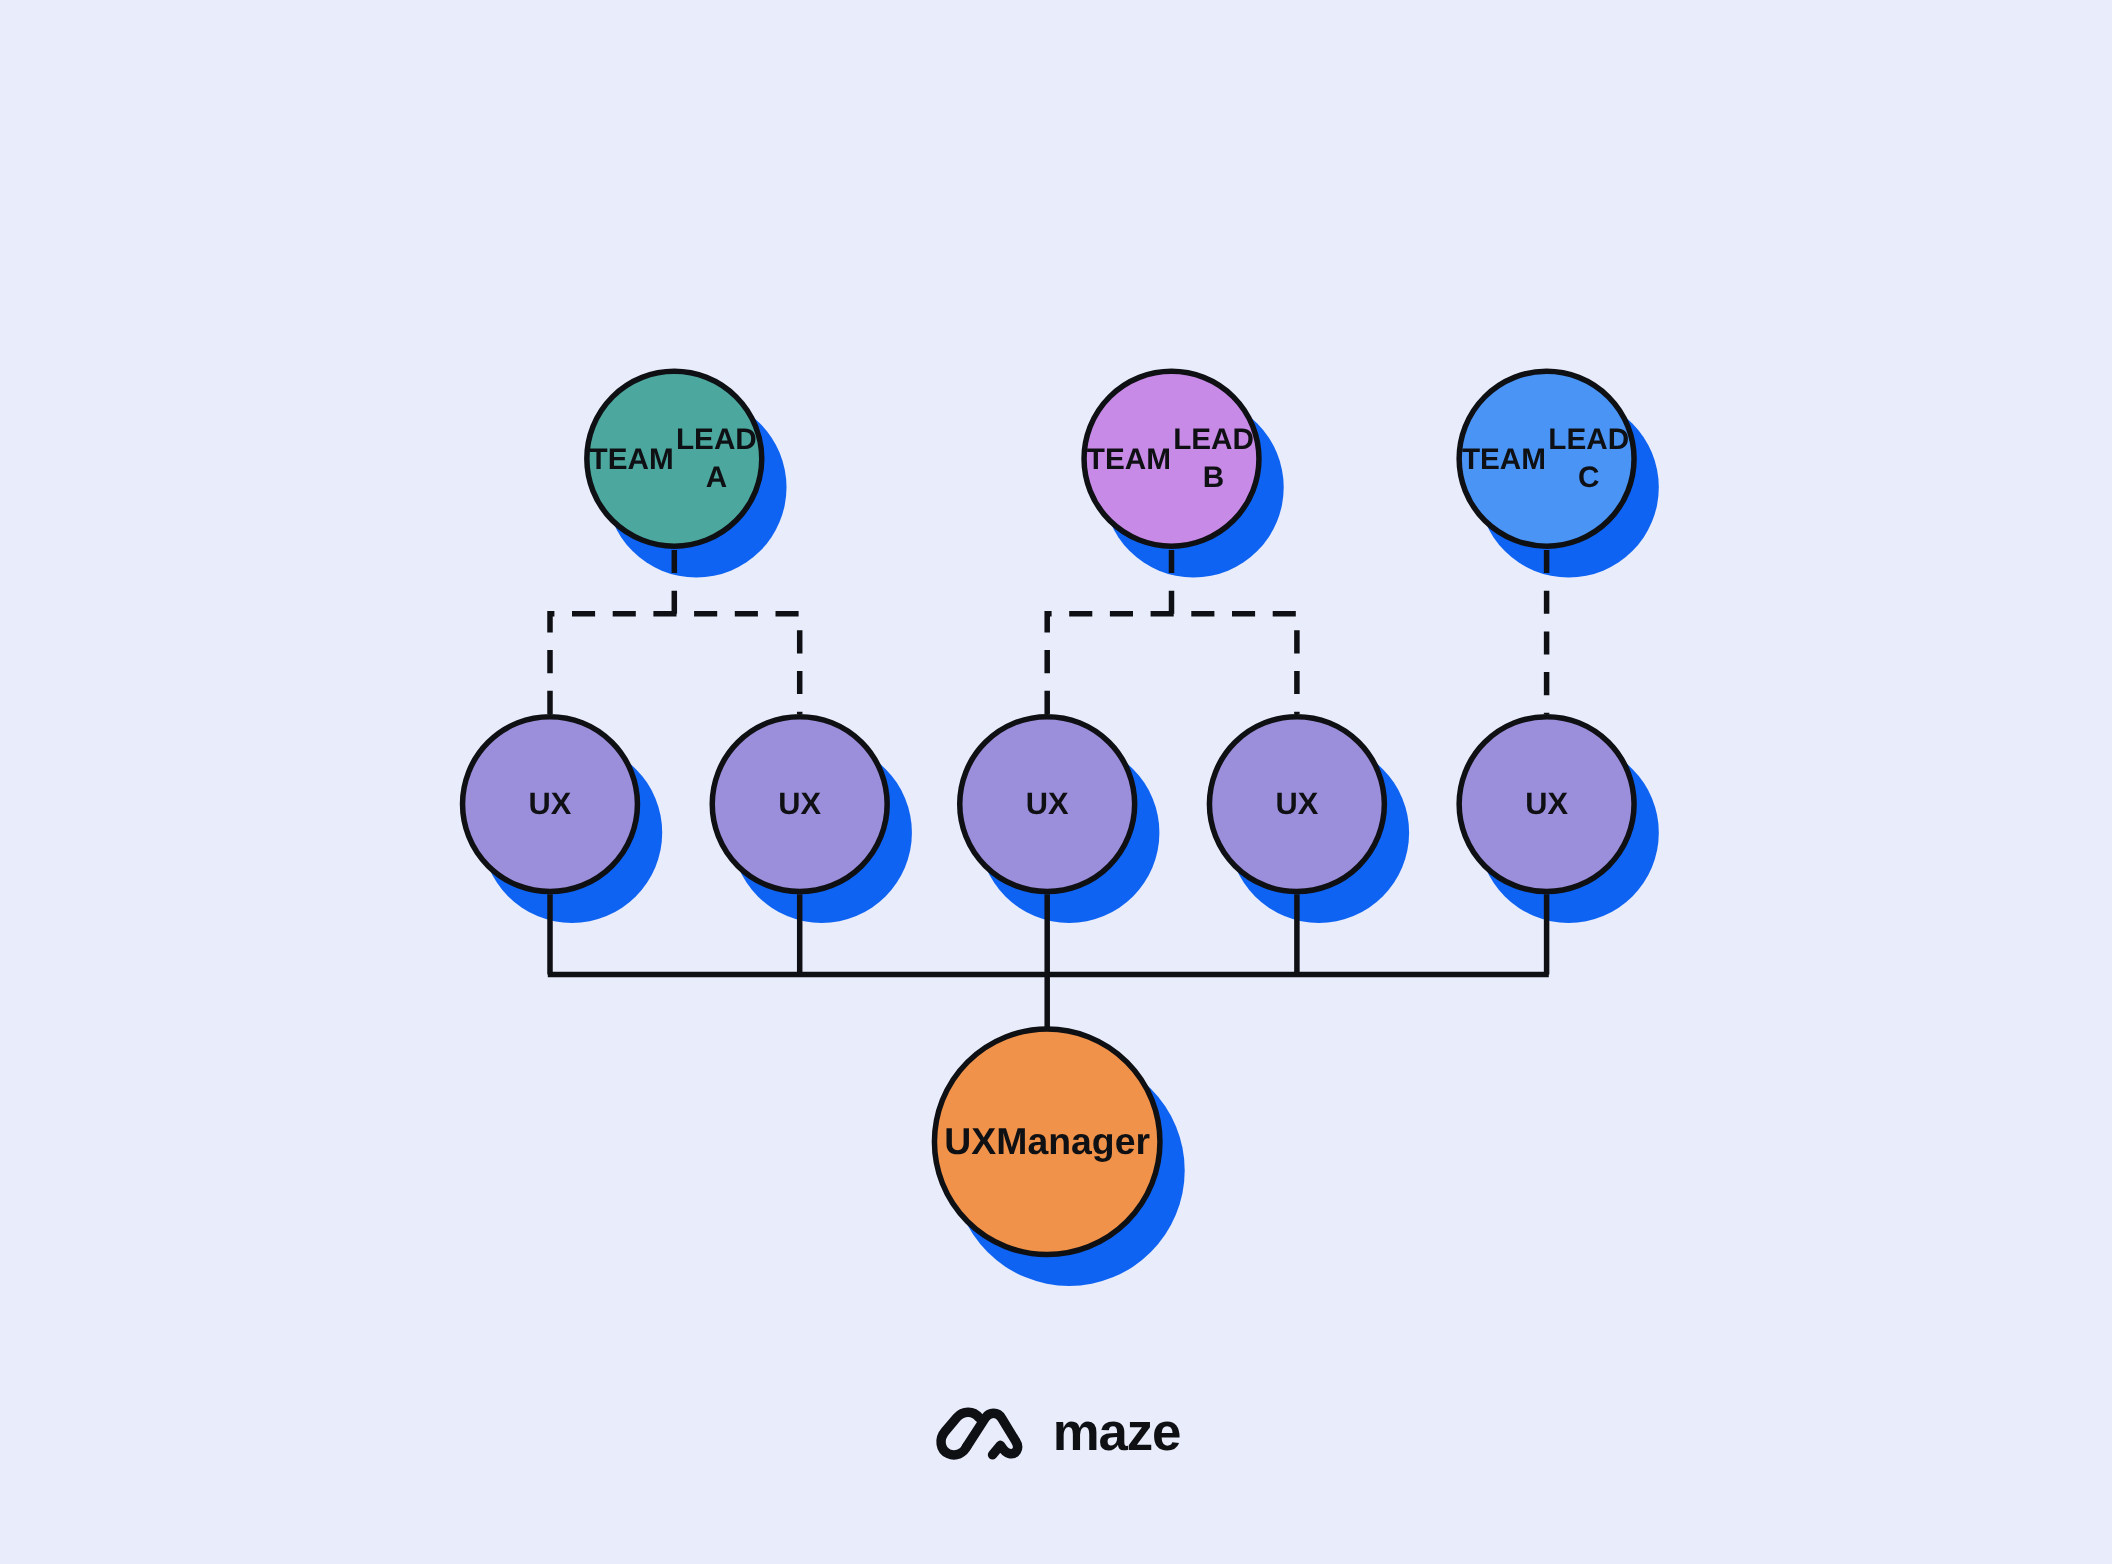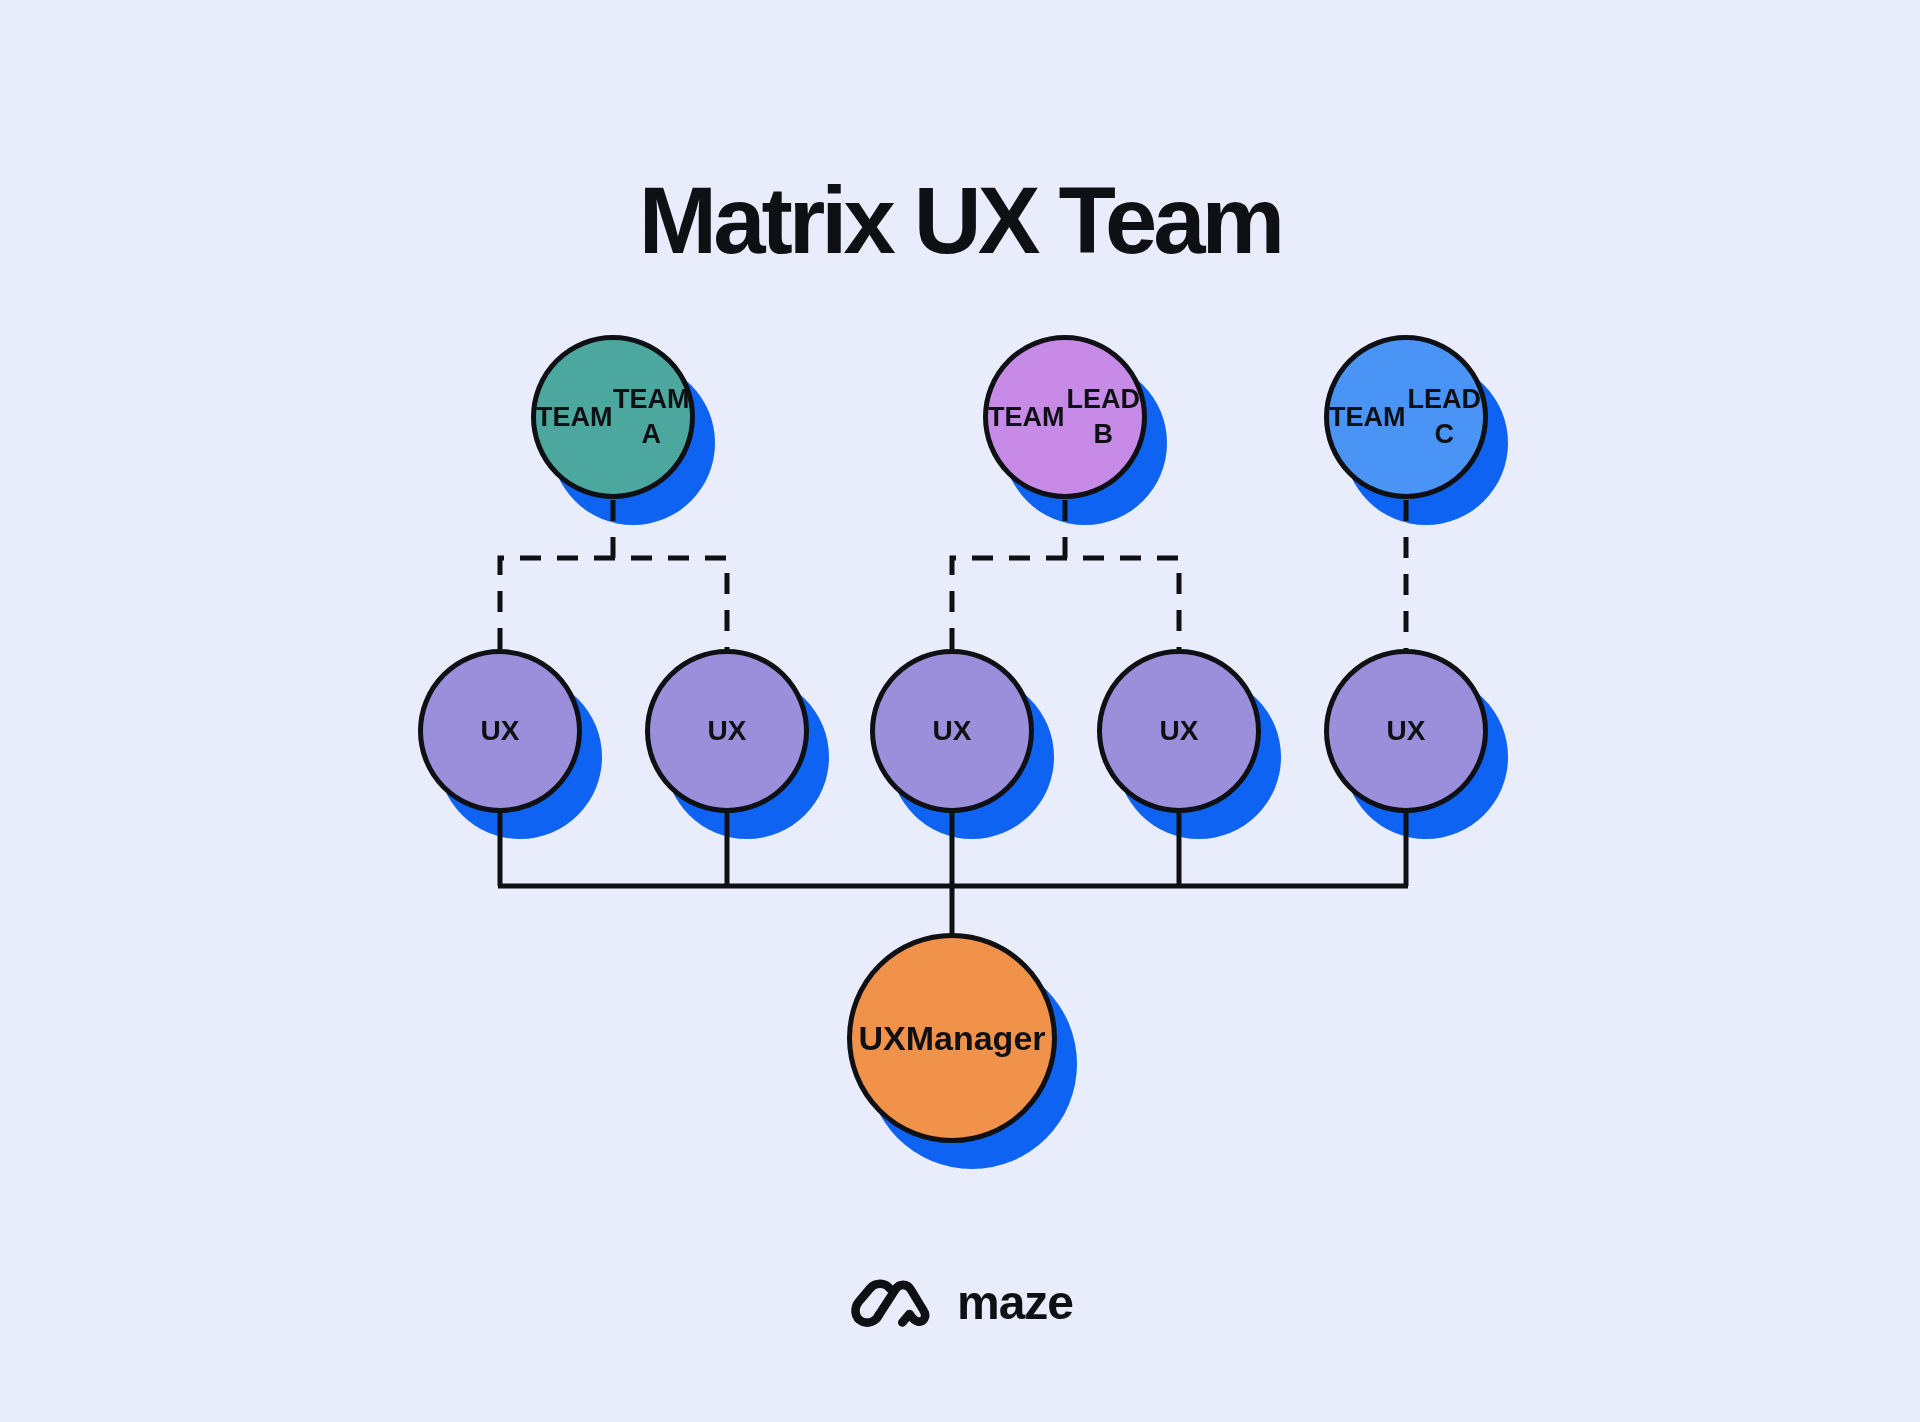--- a/index.html
+++ b/index.html
@@ -113,21 +113,20 @@
     font-weight: bold;
     letter-spacing: -1px;
     color: var(--ink, #0F1014);
   }
 </style>
 </head>
 <body style="--bg: #E8ECFB; --ink: #0F1014; --shadow: #0E63F2;">
 
 <div class="canvas">
 
-  <h1 class="title">Matrix UX Team</h1>
 
   <div>
     <div class="circle shadow pos-lead-a"></div>
     <div class="circle shadow pos-lead-b"></div>
     <div class="circle shadow pos-lead-c"></div>
     <div class="circle shadow pos-ux-1"></div>
     <div class="circle shadow pos-ux-2"></div>
     <div class="circle shadow pos-ux-3"></div>
     <div class="circle shadow pos-ux-4"></div>
     <div class="circle shadow pos-ux-5"></div>
@@ -140,21 +139,21 @@
     <path class="line-dashed" d="M1065 500 L1065 558 M952 649 L952 558 L1179 558 L1179 649"></path>
     <path class="line-dashed" d="M1406 500 L1406 649"></path>
 
     <path class="line-solid" d="M500 813 L500 886 M727 813 L727 886 M1179 813 L1179 886 M1406 813 L1406 886 M498 886 L1408 886 M952 813 L952 934"></path>
   </svg>
 
   <div>
 
     <div class="circle node lead pos-lead-a" style="background: rgb(76, 168, 159);">
       <span>TEAM</span>
-      <span>TEAM A</span>
+      <span>LEAD A</span>
     </div>
 
     <div class="circle node lead pos-lead-b" style="background: rgb(199, 138, 230);">
       <span>TEAM</span>
       <span>LEAD B</span>
     </div>
 
     <div class="circle node lead pos-lead-c" style="background: rgb(74, 148, 246);">
       <span>TEAM</span>
       <span>LEAD C</span>

